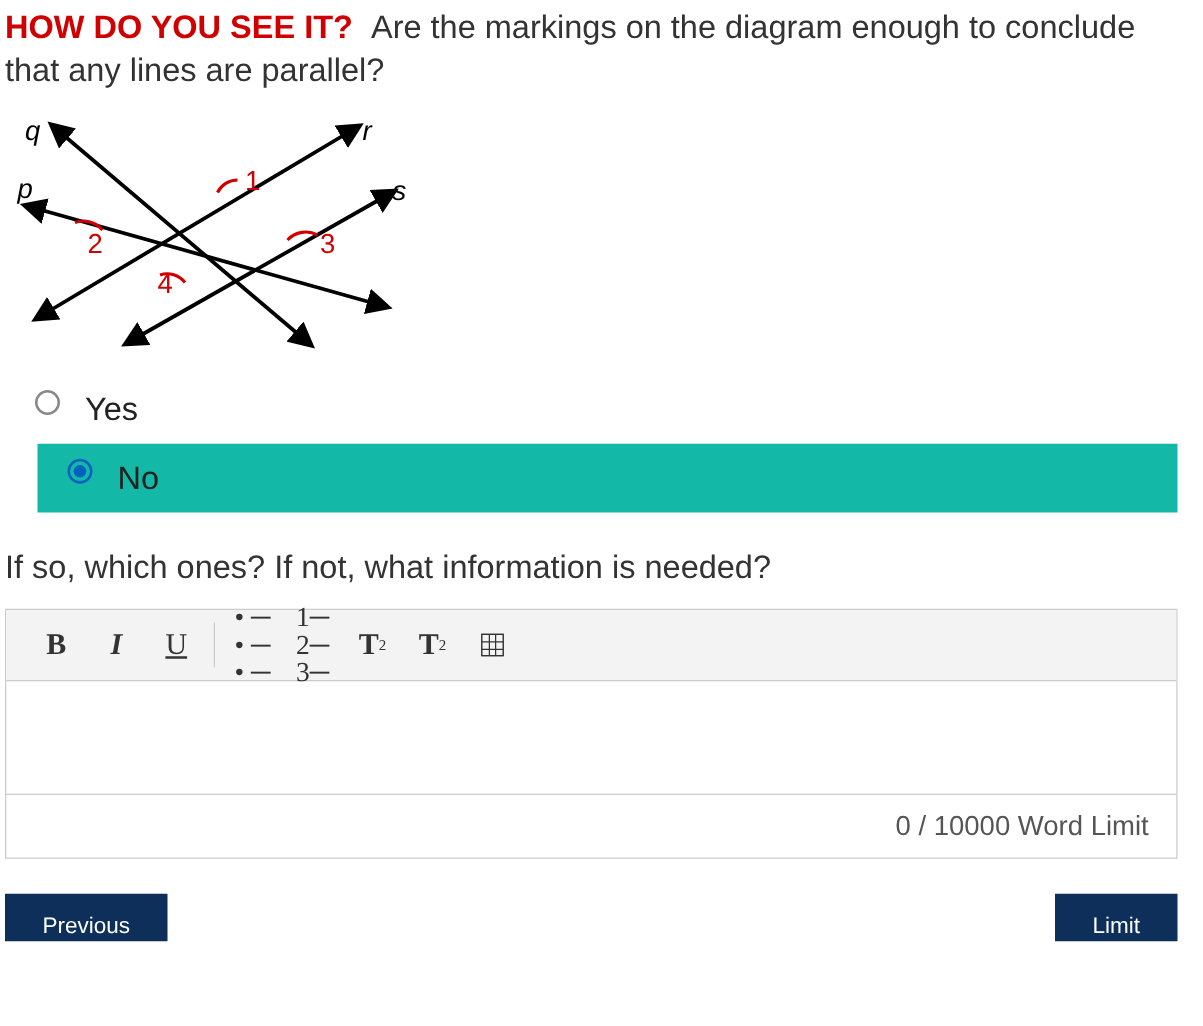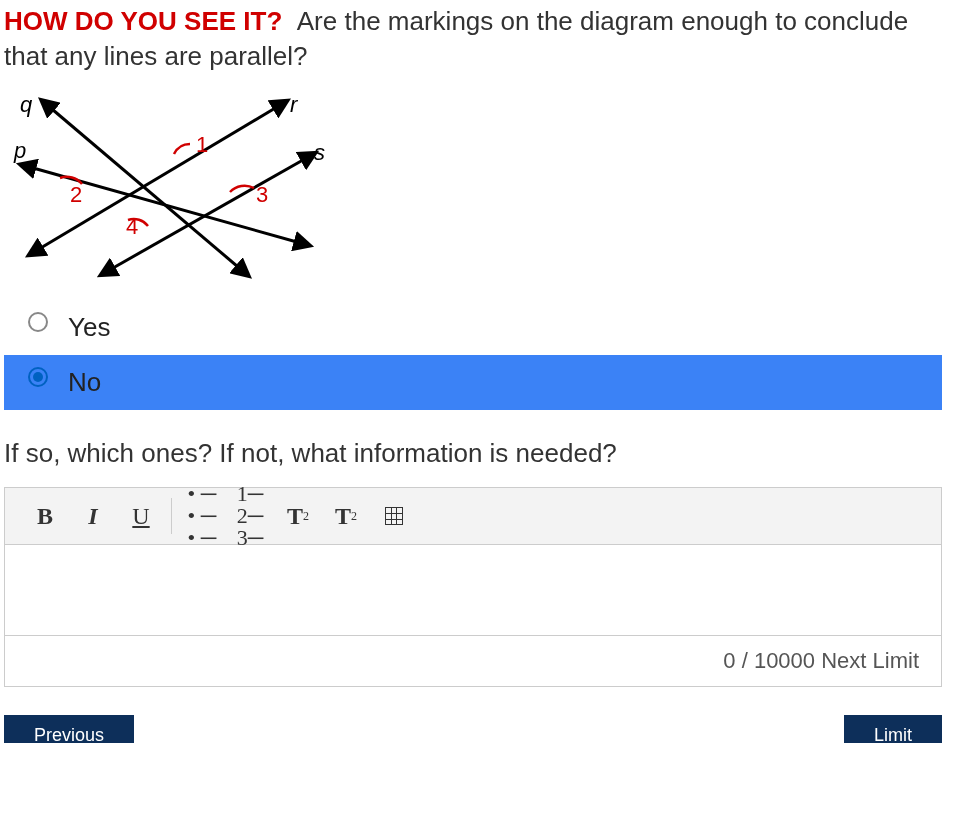--- a/index.html
+++ b/index.html
@@ -31,21 +31,22 @@
   .answer-list { margin-top:16px; }
   .answer-option {
     display:flex;
     gap:20px;
     padding:12px 24px;
     font-size:26px;
     color:#222;
     cursor:pointer;
   }
   .answer-option.selected {
-    background:#3b82f6;
+    background:#14b8a6;
+    margin-left:26px;
   }
   .radio-outer {
     width:20px; height:20px;
     border:2px solid #888;
     border-radius:50%;
     display:flex; align-items:center; justify-content:center;
     flex:0 0 auto;
   }
   .answer-option.selected .radio-outer {
     border-color:#0061c1;
@@ -130,21 +131,21 @@
     justify-content:space-between;
     margin-top:28px;
   }
   .nav-btn {
     background:#0d2f5a;
     color:#fff;
     font-size:18px;
     padding:14px 30px 2px 30px;
     border:none;
     cursor:pointer;
-    height:28px;
+    height:38px;
     display:flex;
     align-items:center;
   }
 </style>
 </head>
 <body>
 
 <div class="page">
   <div class="question-title">
     <span class="heading-red">HOW DO YOU SEE IT?</span>
@@ -228,21 +229,21 @@
             <div></div>
             <div></div>
           <div></div>
             <div></div>
             <div></div>
         </div>
       </div>
     </div>
     <div class="editor-body" contenteditable="true" style=""></div>
     <div class="editor-footer">
-      <span>0</span><span> / </span><span>10000</span><span> Next Limit</span>
+      <span>0</span><span> / </span><span>10000</span><span> Word Limit</span>
     </div>
   </div>
 
   <div class="nav-row">
     <button class="nav-btn">Previous</button>
     <button class="nav-btn">Limit</button>
   </div>
 </div>
 
 </body></html>

